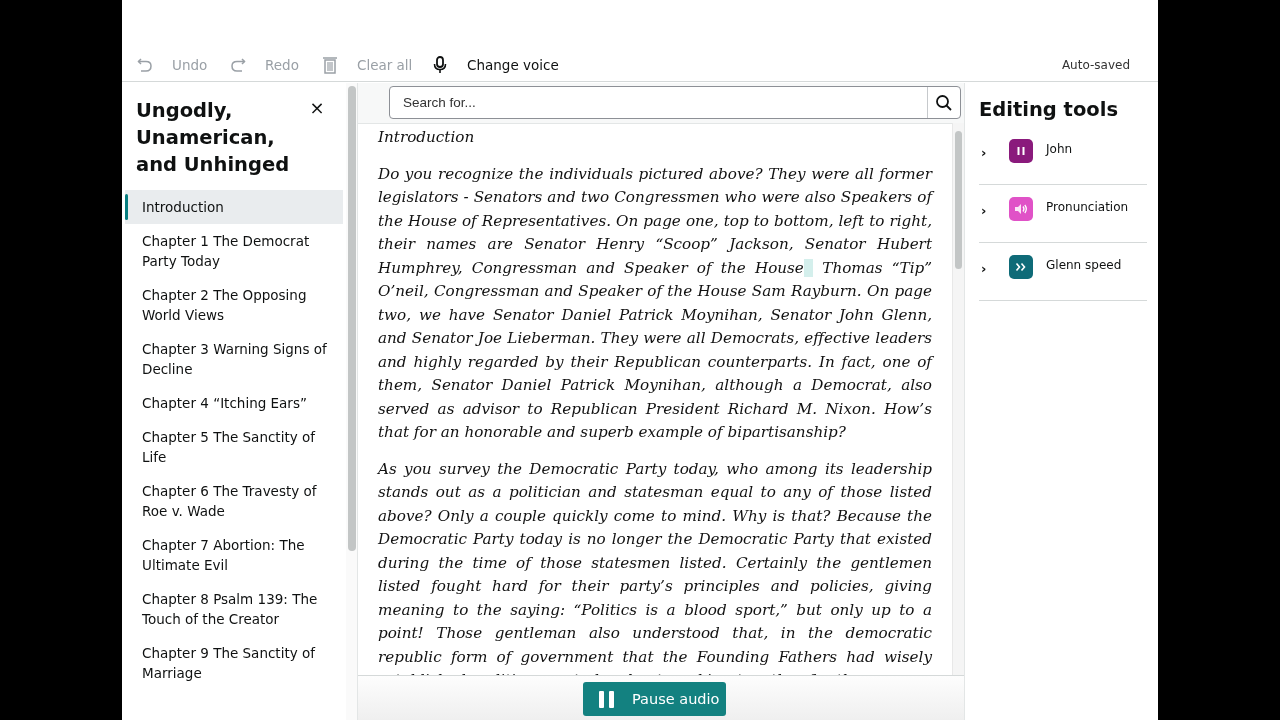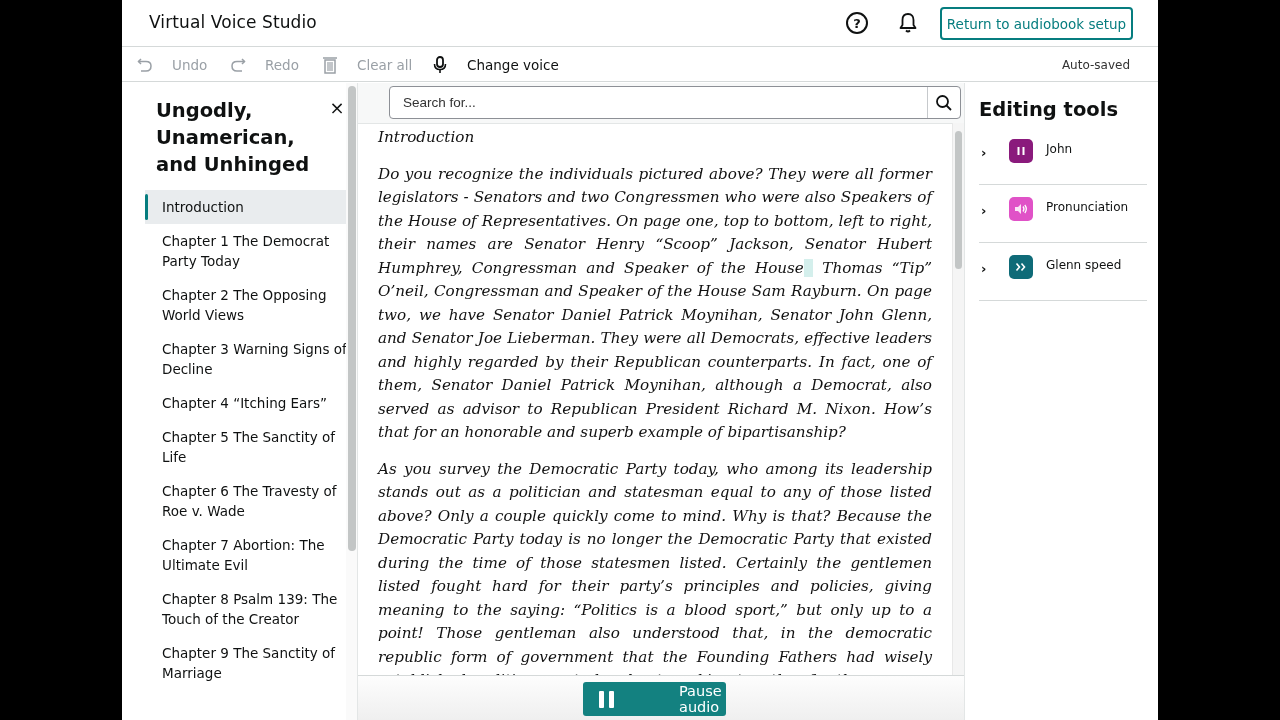--- a/index.html
+++ b/index.html
@@ -15,21 +15,21 @@
   .return-btn { position: absolute; left: 818px; top: 7px; width: 193px; height: 33px; border: 2px solid #067d7f; border-radius: 4px; color: #067d7f; font-size: 13.5px; display: flex; align-items: center; justify-content: center; background: #fff; }
 
   
   .toolbar { position: absolute; left: 0; top: 48px; width: 1036px; height: 34px; border-bottom: 1px solid #d5d9d9; }
   .tb-item { position: absolute; top: 0; height: 34px; display: flex; align-items: center; font-size: 13.5px; }
   .tb-item.disabled { color: #9aa0a6; }
   .tb-item .ic { width: 18px; height: 18px; display: inline-flex; align-items: center; justify-content: center; margin-right: 18px; font-size: 17px; }
   .autosaved { position: absolute; right: 28px; top: 0; height: 34px; display: flex; align-items: center; font-size: 12px; color: #333; }
 
   
-  .sidebar { position: absolute; left: 0; top: 83px; width: 224px; height: 637px; overflow: hidden; margin-left: 20px; }
+  .sidebar { position: absolute; left: 0; top: 83px; width: 224px; height: 637px; overflow: hidden; }
   .book-title { position: absolute; left: 14px; top: 14px; width: 170px; font-size: 19.5px; font-weight: bold; line-height: 27px; color: #0f1111; }
   .close-btn { position: absolute; left: 186px; top: 16px; width: 18px; height: 18px; font-size: 18px; line-height: 18px; text-align: center; color: #0f1111; }
   .toc { position: absolute; left: 3px; top: 107px; width: 218px; }
   .toc-item { position: relative; padding: 7px 10px 7px 17px; font-size: 13.5px; line-height: 20px; color: #0f1111; min-height: 34px; margin-bottom: 0; }
   .toc-item.two { height: 54px; }
   .toc-item.active { background: #e9ecee; }
   .toc-item.active::before { content: ""; position: absolute; left: 0; top: 4px; width: 3px; height: 26px; background: #067d7f; border-radius: 2px; }
   .sb-scroll { position: absolute; left: 224px; top: 83px; width: 12px; height: 637px; background: #fafafa; border-right: 1px solid #e3e6e6; }
   .sb-thumb { position: absolute; left: 2px; top: 3px; width: 8px; height: 465px; background: #c3c6c6; border-radius: 4px; }
 
@@ -40,48 +40,37 @@
   .search-input::placeholder { color: #333; }
   .search-btn { width: 33px; border-left: 1px solid #c6c9cc; display: flex; align-items: center; justify-content: center; }
   .editor { position: absolute; left: 0; top: 40px; width: 606px; height: 552px; background: #fff; border-top: 1px solid #e3e6e6; overflow: hidden; }
   .editor-text { position: absolute; left: 20px; top: 2px; width: 554px; font-family: "DejaVu Serif", "Liberation Serif", serif; font-style: italic; font-size: 15.2px; line-height: 23.5px; color: #111; text-align: justify; }
   .editor-text p { margin-bottom: 13px; }
   .editor-text .heading { margin-bottom: 13px; }
   .cursor-mark { background: #d4efec; }
   .ed-scroll { position: absolute; left: 594px; top: 40px; width: 12px; height: 552px; background: #f5f5f5; border-left: 1px solid #e8e8e8; }
   .ed-thumb { position: absolute; left: 2px; top: 8px; width: 7px; height: 138px; background: #c3c6c6; border-radius: 4px; }
   .bottom-bar { position: absolute; left: 0; top: 592px; width: 606px; height: 45px; background: linear-gradient(#fdfdfd, #efefef); border-top: 1px solid #d5d9d9; }
-  .pause-audio { position: absolute; left: 225px; top: 6px; width: 143px; height: 34px; background: #138180; border-radius: 3px; color: #fff; font-size: 14.5px; display: flex; align-items: center; gap: 47px; }
+  .pause-audio { position: absolute; left: 225px; top: 6px; width: 143px; height: 34px; background: #138180; border-radius: 3px; color: #fff; font-size: 14.5px; display: flex; align-items: center; }
   .pause-audio .bars { display: flex; gap: 5px; margin-left: 16px; margin-right: 18px; }
   .pause-audio .bars span { width: 5px; height: 17px; background: #fff; border-radius: 1px; }
 
   
   .right { position: absolute; left: 842px; top: 83px; width: 194px; height: 637px; border-left: 1px solid #e3e6e6; }
   .tools-title { position: absolute; left: 14px; top: 15px; font-size: 19.5px; font-weight: bold; color: #0f1111; }
   .tool { position: absolute; left: 14px; width: 168px; height: 58px; border-bottom: 1.5px solid #d5d9d9; }
   .tool .chev { position: absolute; left: 2px; top: 18px; font-size: 13px; font-weight: bold; color: #0f1111; }
   .tool .badge { position: absolute; left: 30px; top: 12px; width: 24px; height: 24px; border-radius: 5px; display: flex; align-items: center; justify-content: center; color: #fff; font-size: 11px; font-weight: bold; }
   .tool .label { position: absolute; left: 67px; top: 15px; font-size: 12px; color: #0f1111; }
 </style>
 </head>
 <body>
 
 <div class="app">
 
-  <div class="header">
-    <div class="app-title">Virtual Voice Studio</div>
-    <div class="help-icon">?</div>
-    <div class="bell-icon">
-      <svg width="20" height="22" viewBox="0 0 20 22">
-          <path d="M10 2 C6 2 4.5 5 4.5 8 L4.5 13 L2.5 16 L17.5 16 L15.5 13 L15.5 8 C15.5 5 14 2 10 2 Z" fill="none" stroke="#0f1111" stroke-width="1.8" stroke-linejoin="round"></path>
-          <path d="M8 18.5 Q10 20.5 12 18.5" fill="none" stroke="#0f1111" stroke-width="1.8"></path>
-        </svg>
-    </div>
-    <div class="return-btn">Return to audiobook setup</div>
-  </div>
 
   <div class="toolbar">
     <div class="tb-item disabled" style="left:14px;">
       <span class="ic">
         <svg width="16" height="16" viewBox="0 0 16 16">
             <path d="M4 2 L1.5 4.5 L4 7" fill="none" stroke="#9aa0a6" stroke-width="1.5"></path>
             <path d="M1.5 4.5 L9 4.5 Q14 4.5 14 9 Q14 14 9 14 L4 14" fill="none" stroke="#9aa0a6" stroke-width="1.5"></path>
           </svg>
       </span>
       <span>Undo</span>

